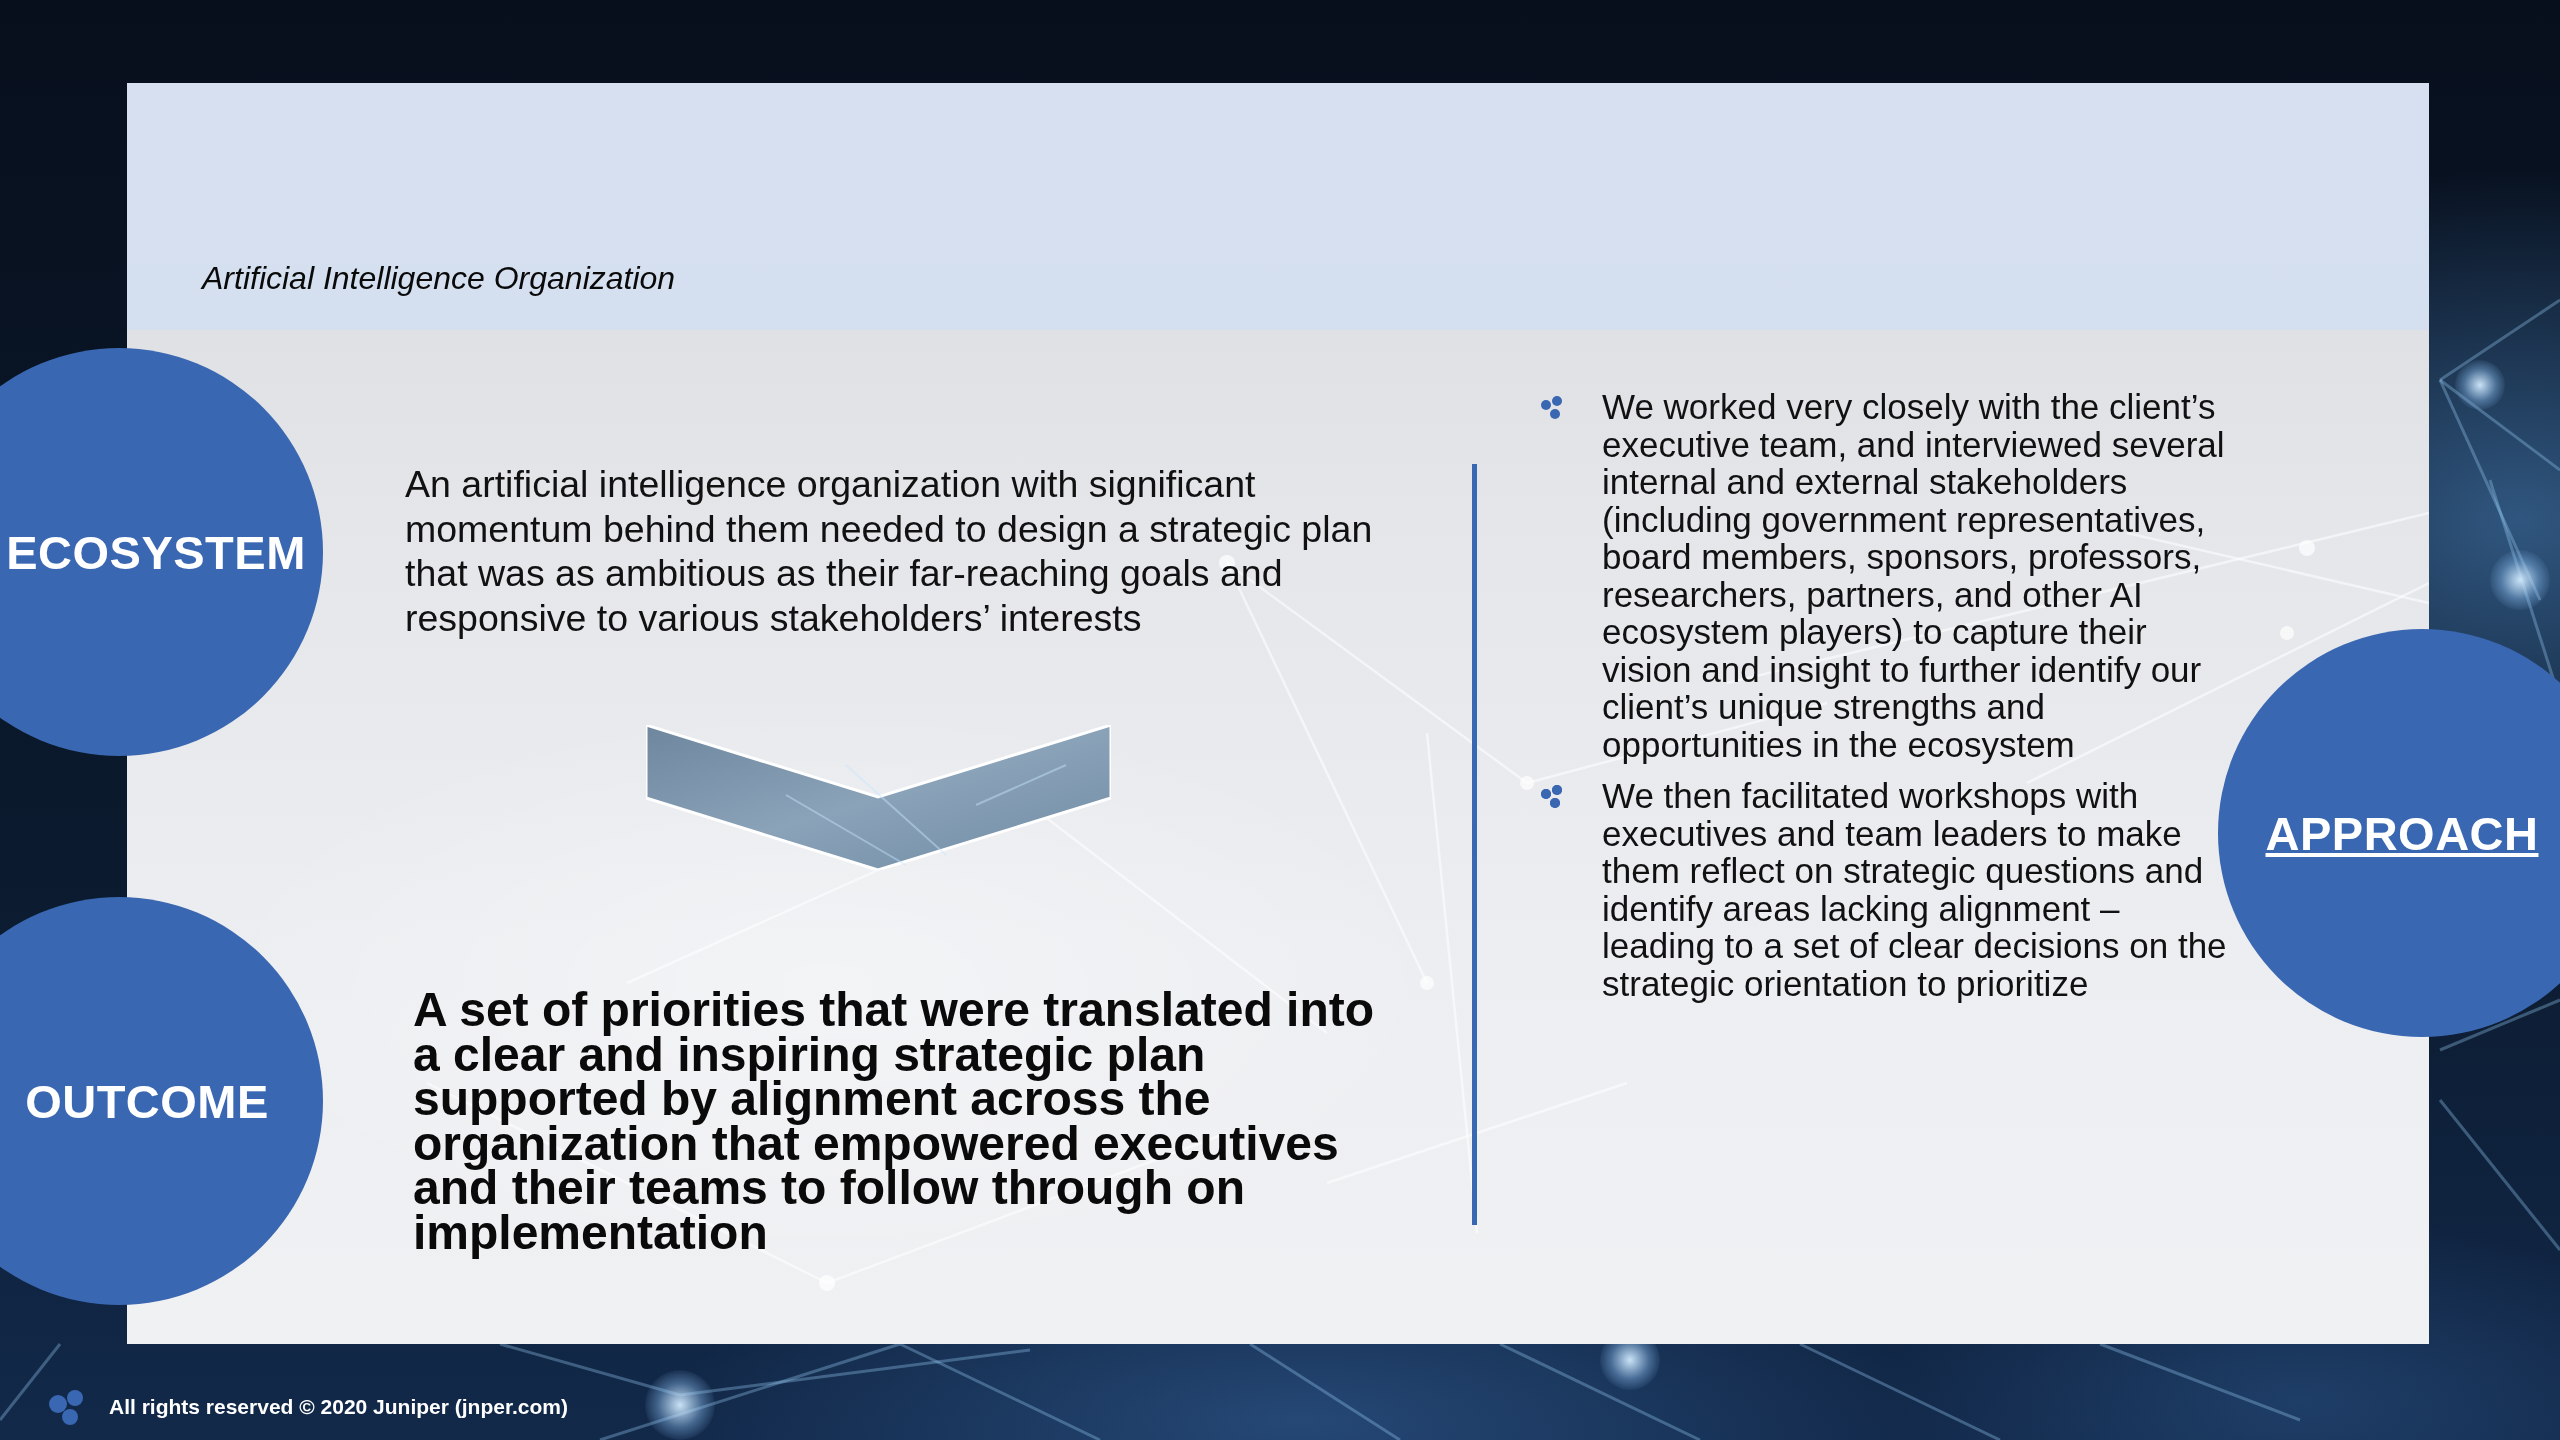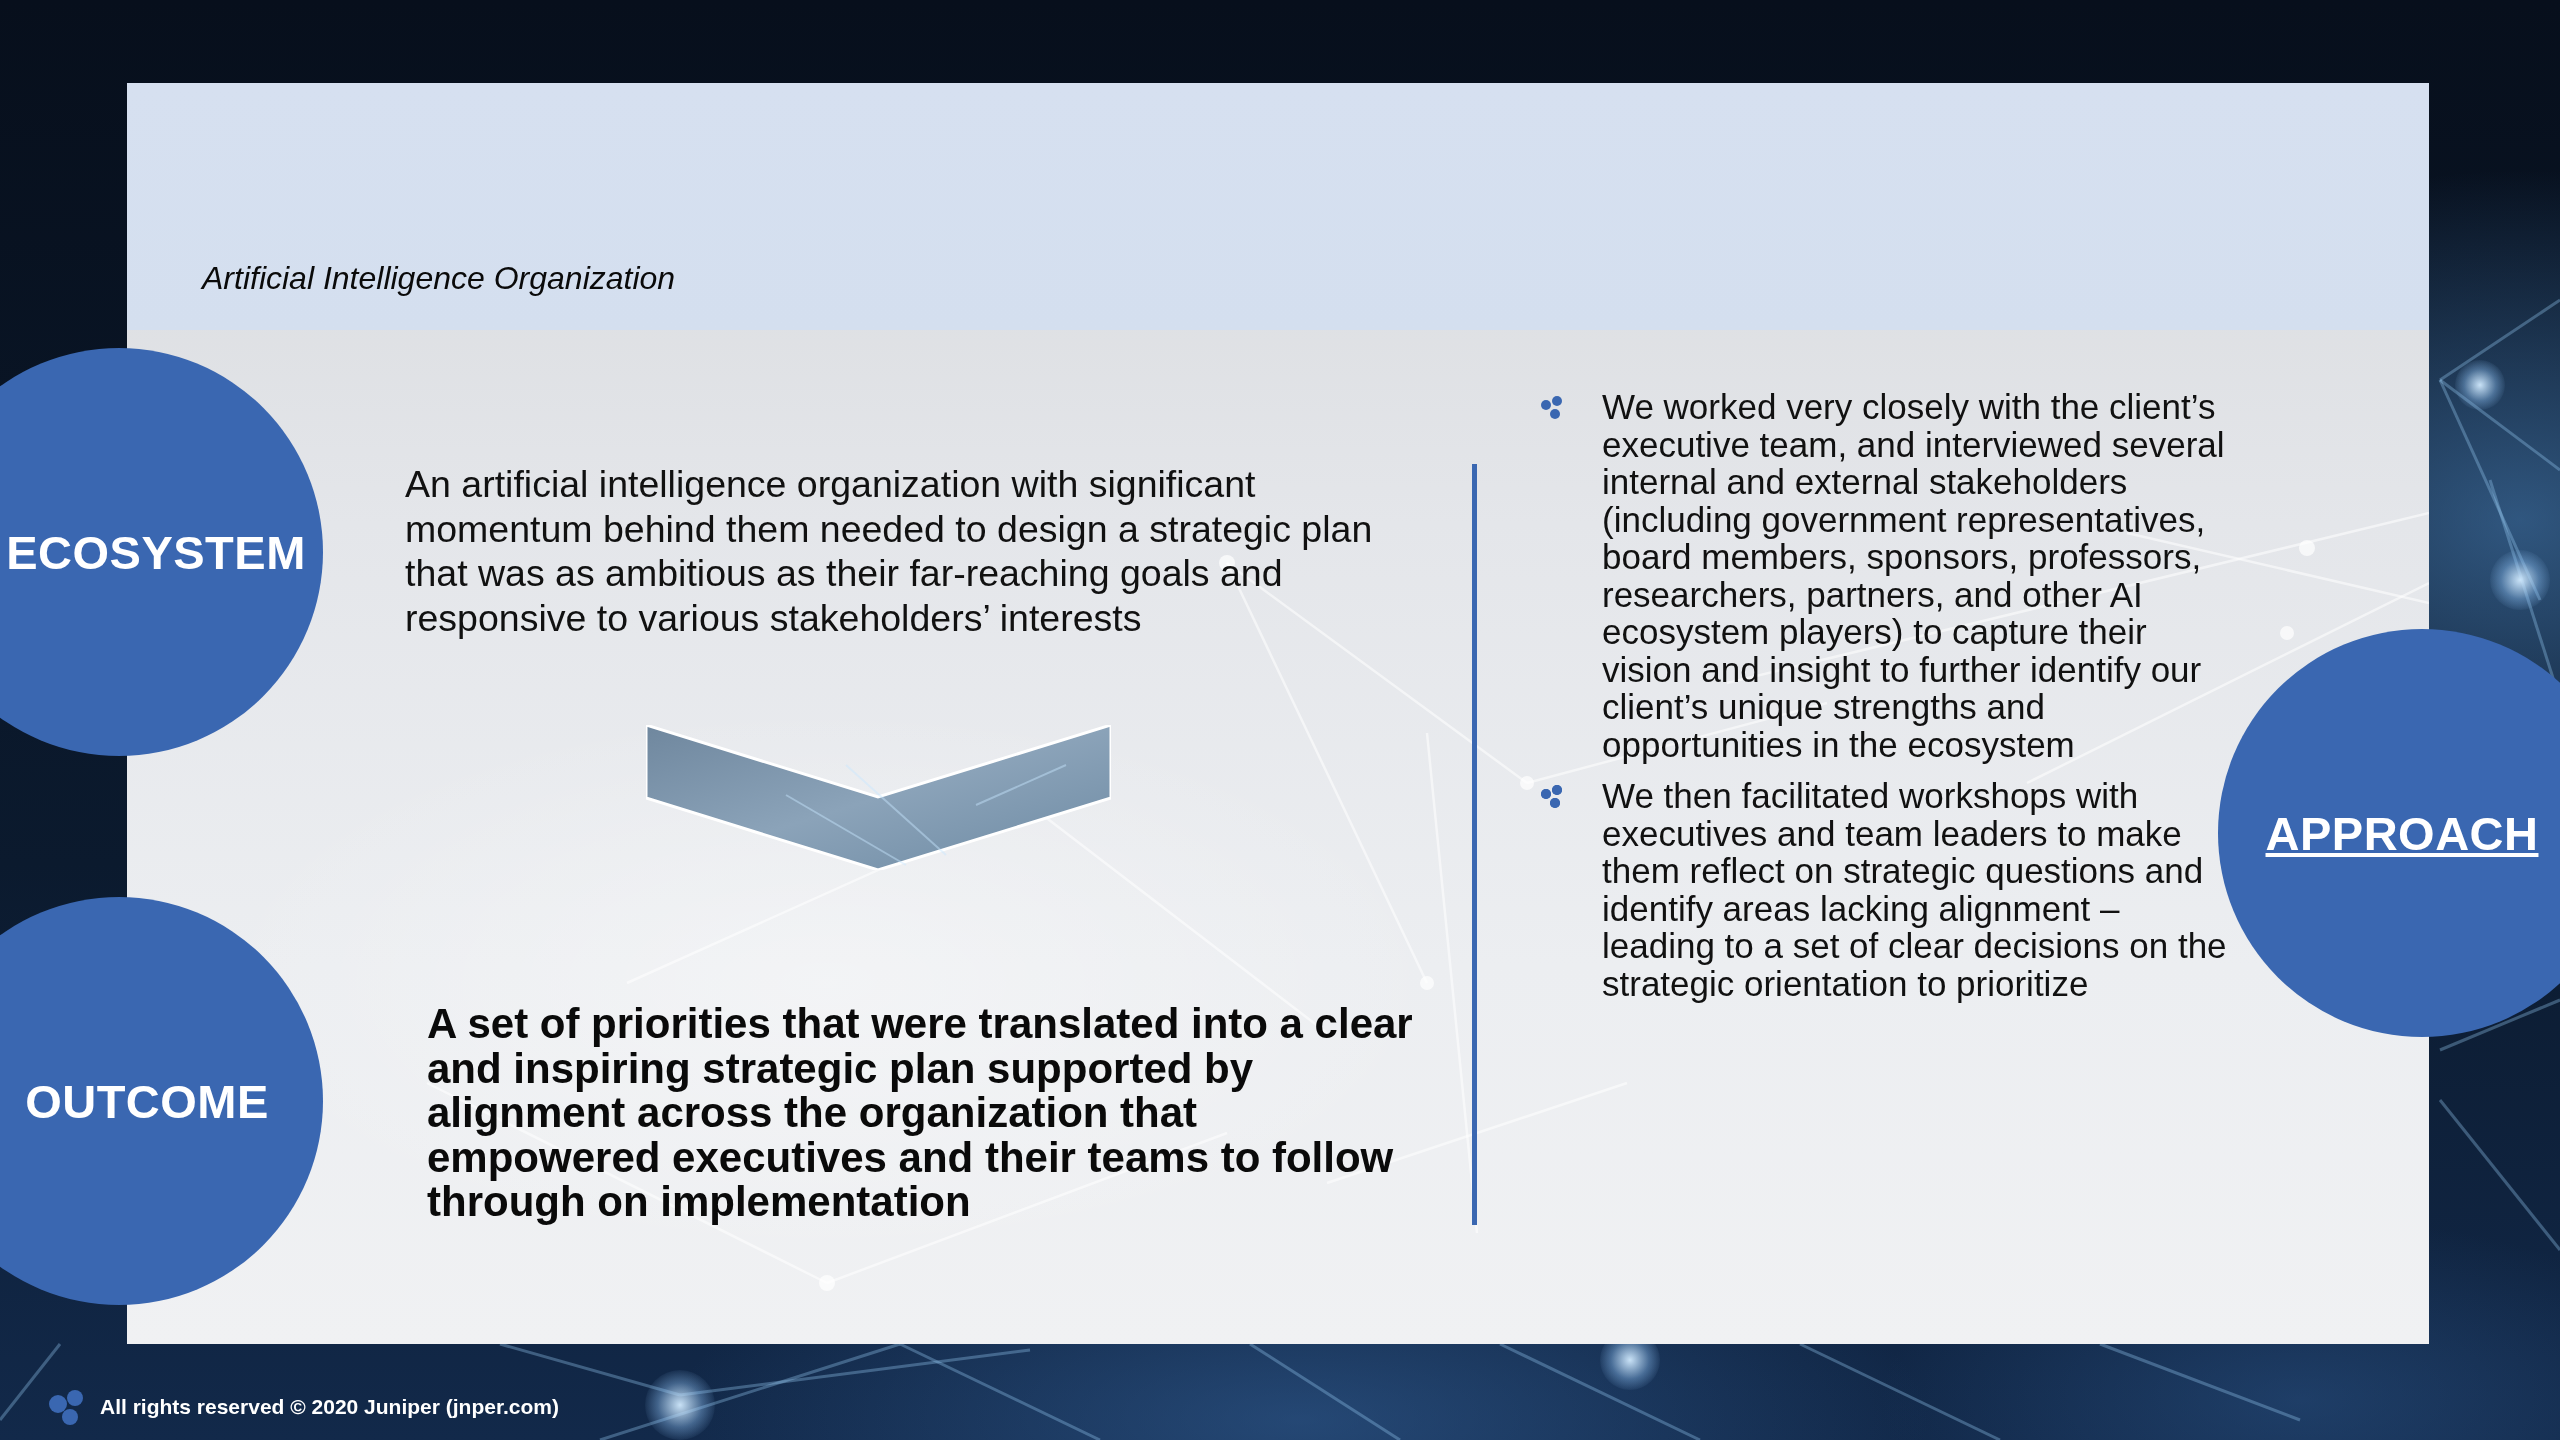--- a/index.html
+++ b/index.html
@@ -47,31 +47,31 @@
   #outcome-circle span { transform:translateX(22px);margin-left:12px; }
   #approach-circle { left:2218px; top:629px; }
   #approach-circle span { transform:translateX(-20px);text-decoration:underline; }
 
   .challenge-text {
     position:absolute; left:405px; top:462px; width:980px;
     font-size:37.5px; line-height:44.6px; color:#111111; margin:0;
   }
   .outcome-text {
     position:absolute; left:411px; top:986px; width:1000px;
-    font-size:42px; line-height:44.6px; font-weight:bold; color:#0a0a0a; margin:16px;
+    font-size:48px; line-height:44.6px; font-weight:bold; color:#0a0a0a; margin:2px;
   }
   .chevron { position:absolute; left:646px; top:725px; width:465px; height:145px; }
 
   .divider { position:absolute; left:1472px; top:464px; width:5px; height:761px; background:#3a67b1; }
 
   .approach-list { position:absolute; left:1540px; top:388px; width:700px; margin:0; padding:0; list-style:none; }
   .approach-item { position:relative; padding-left:62px; font-size:35px; line-height:37.5px; color:#111111; margin-bottom:14px; }
   .approach-item .bullet { position:absolute; left:0; top:8px; width:24px; height:24px; }
 
-  .footer { position:absolute; left:48px; top:1388px; display:flex; align-items:center; gap:14px; }
+  .footer { position:absolute; left:48px; top:1388px; display:flex; align-items:center; gap:23px; }
   .footer-logo { width:38px; height:38px; }
   .footer-text { font-size:21px; font-weight:bold; color:#ffffff; }
 </style>
 </head>
 <body>
 
 <svg class="bg-lines" viewBox="0 0 2560 1440">
   <g stroke="rgba(150,200,240,0.35)" stroke-width="3" fill="none">
     <line x1="2440" y1="380" x2="2560" y2="300"></line>
     <line x1="2440" y1="380" x2="2540" y2="600"></line>

